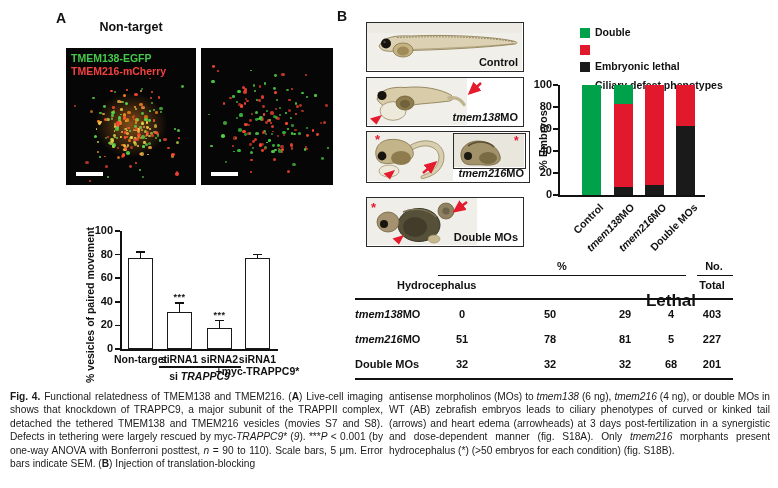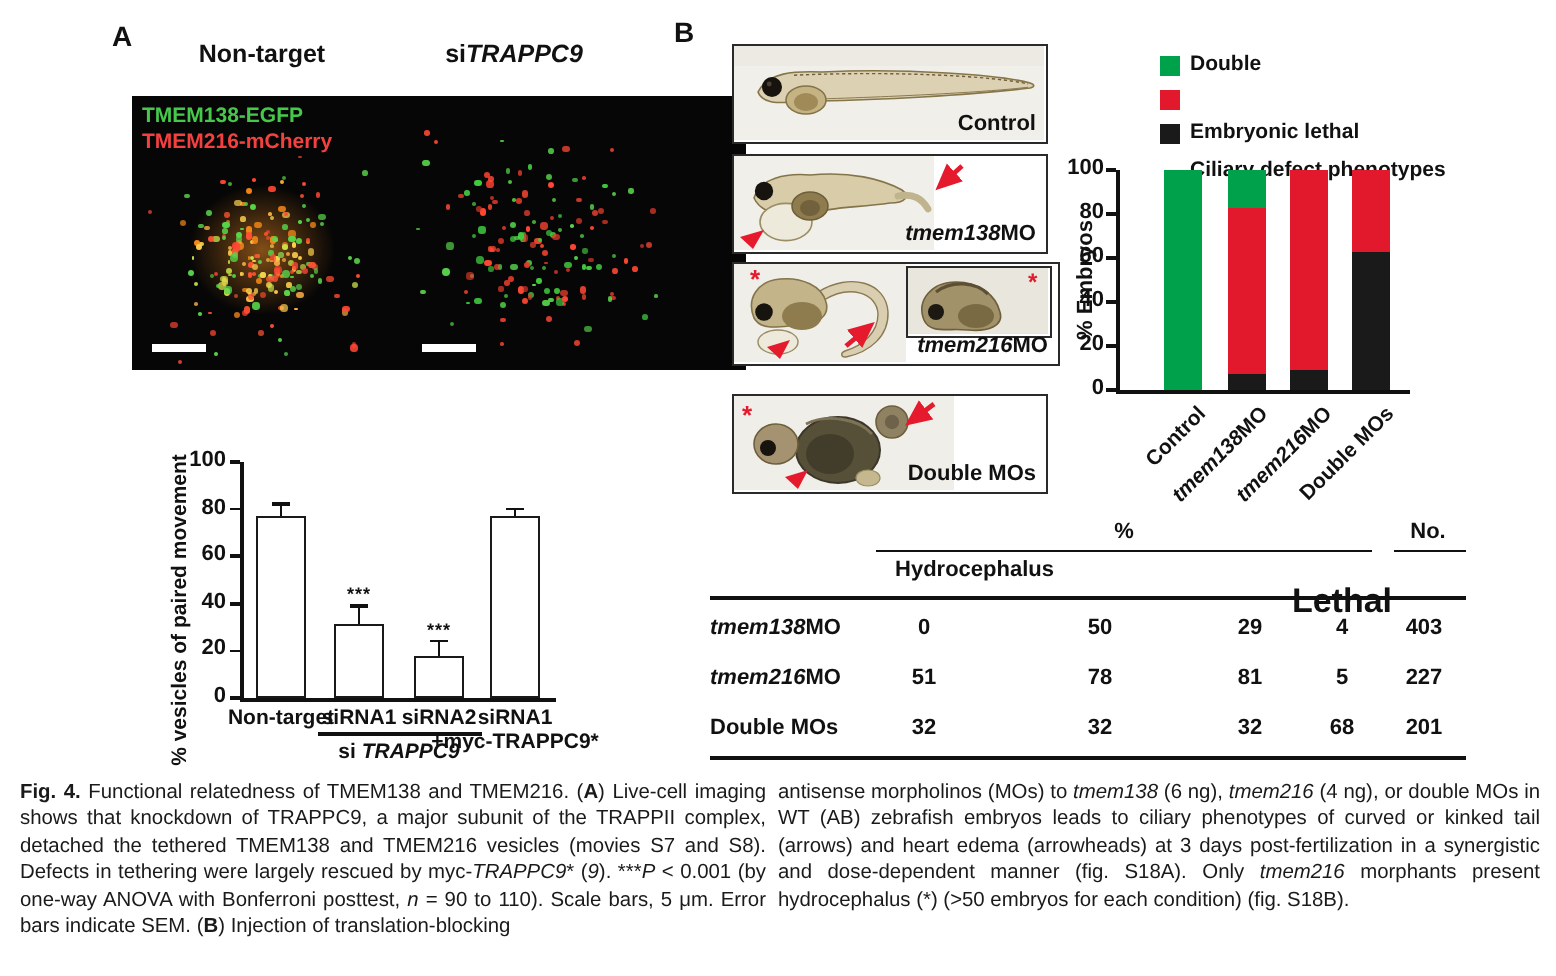--- a/index.html
+++ b/index.html
@@ -1,21 +1,21 @@
 <!DOCTYPE html>
 <html><head>
 <meta charset="utf-8">
 <style>
   html,body{margin:0;padding:0;background:#fff;}
   .page{position:relative;width:778px;height:488px;background:#ffffff;
         font-family:"Liberation Sans",sans-serif;color:#111;overflow:hidden;}
   .abs{position:absolute;}
   .panel-label{font-weight:bold;font-size:14px;color:#111;}
   .img-title{font-weight:bold;font-size:12.5px;text-align:center;}
-  .micro{background:#060606;overflow:hidden;padding-left:40px;}
+  .micro{background:#060606;overflow:hidden;}
   .ovl{font-weight:bold;font-size:10.5px;line-height:13px;white-space:nowrap;}
   .scalebar{position:absolute;left:10px;bottom:9px;width:27px;height:4px;background:#fff;}
   .embox{position:absolute;border:1.6px solid #2a2a2a;background:#fff;box-sizing:border-box;}
   .emlabel{position:absolute;right:5px;bottom:3px;font-size:11px;font-weight:bold;white-space:nowrap;}
   .caption{position:absolute;font-size:10.2px;line-height:13.4px;text-align:justify;color:#1a1a1a;margin:0;}
   .dot{position:absolute;border-radius:50%;}
   svg{display:block;}
 </style>
 </head>
 <body>
@@ -26,21 +26,20 @@
     <defs>
       <marker id="arrhead" markerWidth="6" markerHeight="6" refX="4.2" refY="2.5" orient="auto">
         <path d="M0,0 L5.5,2.5 L0,5 Z" fill="#e51a2c"></path>
       </marker>
     </defs>
   </svg>
 
   <div class="abs panel-label" style="left:56px;top:10px;">A</div>
 
   <div class="abs img-title" style="left:66px;top:20px;width:130px;"><span style="font-weight: bold;">Non-target</span></div>
-  <div class="abs img-title" style="left:192px;top:20px;width:130px;"><span style="font-weight: bold;">si</span><span style="font-weight: bold; font-style: italic;">TRAPPC9</span></div>
 
   <div class="abs micro" id="micro1" style="left:66px;top:48px;width:130px;height:137px;">
     <div class="abs" style="left:5px;top:4px;">
       <div class="ovl"><span style="font-weight: bold; color: rgb(70, 201, 75);">TMEM138-EGFP</span></div>
       <div class="ovl"><span style="font-weight: bold; color: rgb(245, 64, 64);">TMEM216-mCherry</span></div>
     </div>
     <div class="abs" style="left:29px;top:45px;width:72px;height:64px;background:radial-gradient(ellipse at center, rgba(255,150,40,0.5) 0%, rgba(255,150,40,0.18) 45%, transparent 72%);"></div>
     <div class="scalebar"></div>
   <div class="dot" style="left: 44.7274px; top: 68.9541px; width: 1.96711px; height: 1.96711px; background: rgb(255, 82, 51); opacity: 0.75;"></div>
       <div class="dot" style="left: 77.9355px; top: 82.0075px; width: 3.45232px; height: 3.45232px; background: rgb(200, 224, 74); opacity: 0.76;"></div>
@@ -542,22 +541,23 @@
       <div style="position: absolute; left: 141px; top: 105.7px; width: 19px; height: 69.3px; background: rgb(26, 26, 26);"></div>
       <div style="position: absolute; left: 141px; top: 65px; width: 19px; height: 40.7px; background: rgb(226, 24, 45);"></div>
       <div style="position: absolute; left: 35.5px; top: 181px; width: 120px; text-align: right; font-size: 10.5px; white-space: nowrap; transform: rotate(-45deg); transform-origin: 100% 0%;"><span style="font-weight: bold;">Double MOs</span></div>
     </div>
 
   <div class="abs" id="tableB" style="left:355px;top:258px;width:378px;height:124px;">
       <div style="position: absolute; left: 83px; top: 2px; width: 248px; text-align: center; font-weight: bold; font-size: 11px;">%</div>
       <div style="position: absolute; left: 83px; top: 17px; width: 248px; height: 1.2px; background: rgb(17, 17, 17);"></div>
       <div style="position: absolute; left: 340px; top: 2px; width: 38px; text-align: center; font-weight: bold; font-size: 11px;">No.</div>
       <div style="position: absolute; left: 342px; top: 17px; width: 36px; height: 1.2px; background: rgb(17, 17, 17);"></div>
-      <div style="position: absolute; left: 42px; top: 21px; width: 130px; text-align: right; font-weight: bold; font-size: 11px; white-space: nowrap;">Hydrocephalus</div>
+      <div style="position: absolute; left: 42px; top: 21px; width: 130px; text-align: left; font-weight: bold; font-size: 11px; white-space: nowrap;">Hydrocephalus</div>
       <div style="position: absolute; left: 251px; top: 21px; width: 130px; text-align: center; font-weight: bold; font-size: 17px; white-space: nowrap; margin-top: 12px;">Lethal</div>
+      <div style="position: absolute; left: 292px; top: 21px; width: 130px; text-align: center; font-weight: bold; font-size: 11px; white-space: nowrap;">Total</div>
       <div style="position: absolute; left: 0px; top: 40px; width: 378px; height: 1.8px; background: rgb(17, 17, 17);"></div>
       <div style="position: absolute; left: 0px; top: 50px; width: 80px; font-size: 11px; white-space: nowrap;"><span style="font-weight: bold; font-style: italic;">tmem138</span><span style="font-weight: bold;">MO</span></div>
       <div style="position: absolute; left: 72px; top: 50px; width: 70px; text-align: center; font-weight: bold; font-size: 11px;">0</div>
       <div style="position: absolute; left: 160px; top: 50px; width: 70px; text-align: center; font-weight: bold; font-size: 11px;">50</div>
       <div style="position: absolute; left: 235px; top: 50px; width: 70px; text-align: center; font-weight: bold; font-size: 11px;">29</div>
       <div style="position: absolute; left: 281px; top: 50px; width: 70px; text-align: center; font-weight: bold; font-size: 11px;">4</div>
       <div style="position: absolute; left: 322px; top: 50px; width: 70px; text-align: center; font-weight: bold; font-size: 11px;">403</div>
       <div style="position: absolute; left: 0px; top: 75px; width: 80px; font-size: 11px; white-space: nowrap;"><span style="font-weight: bold; font-style: italic;">tmem216</span><span style="font-weight: bold;">MO</span></div>
       <div style="position: absolute; left: 72px; top: 75px; width: 70px; text-align: center; font-weight: bold; font-size: 11px;">51</div>
       <div style="position: absolute; left: 160px; top: 75px; width: 70px; text-align: center; font-weight: bold; font-size: 11px;">78</div>

